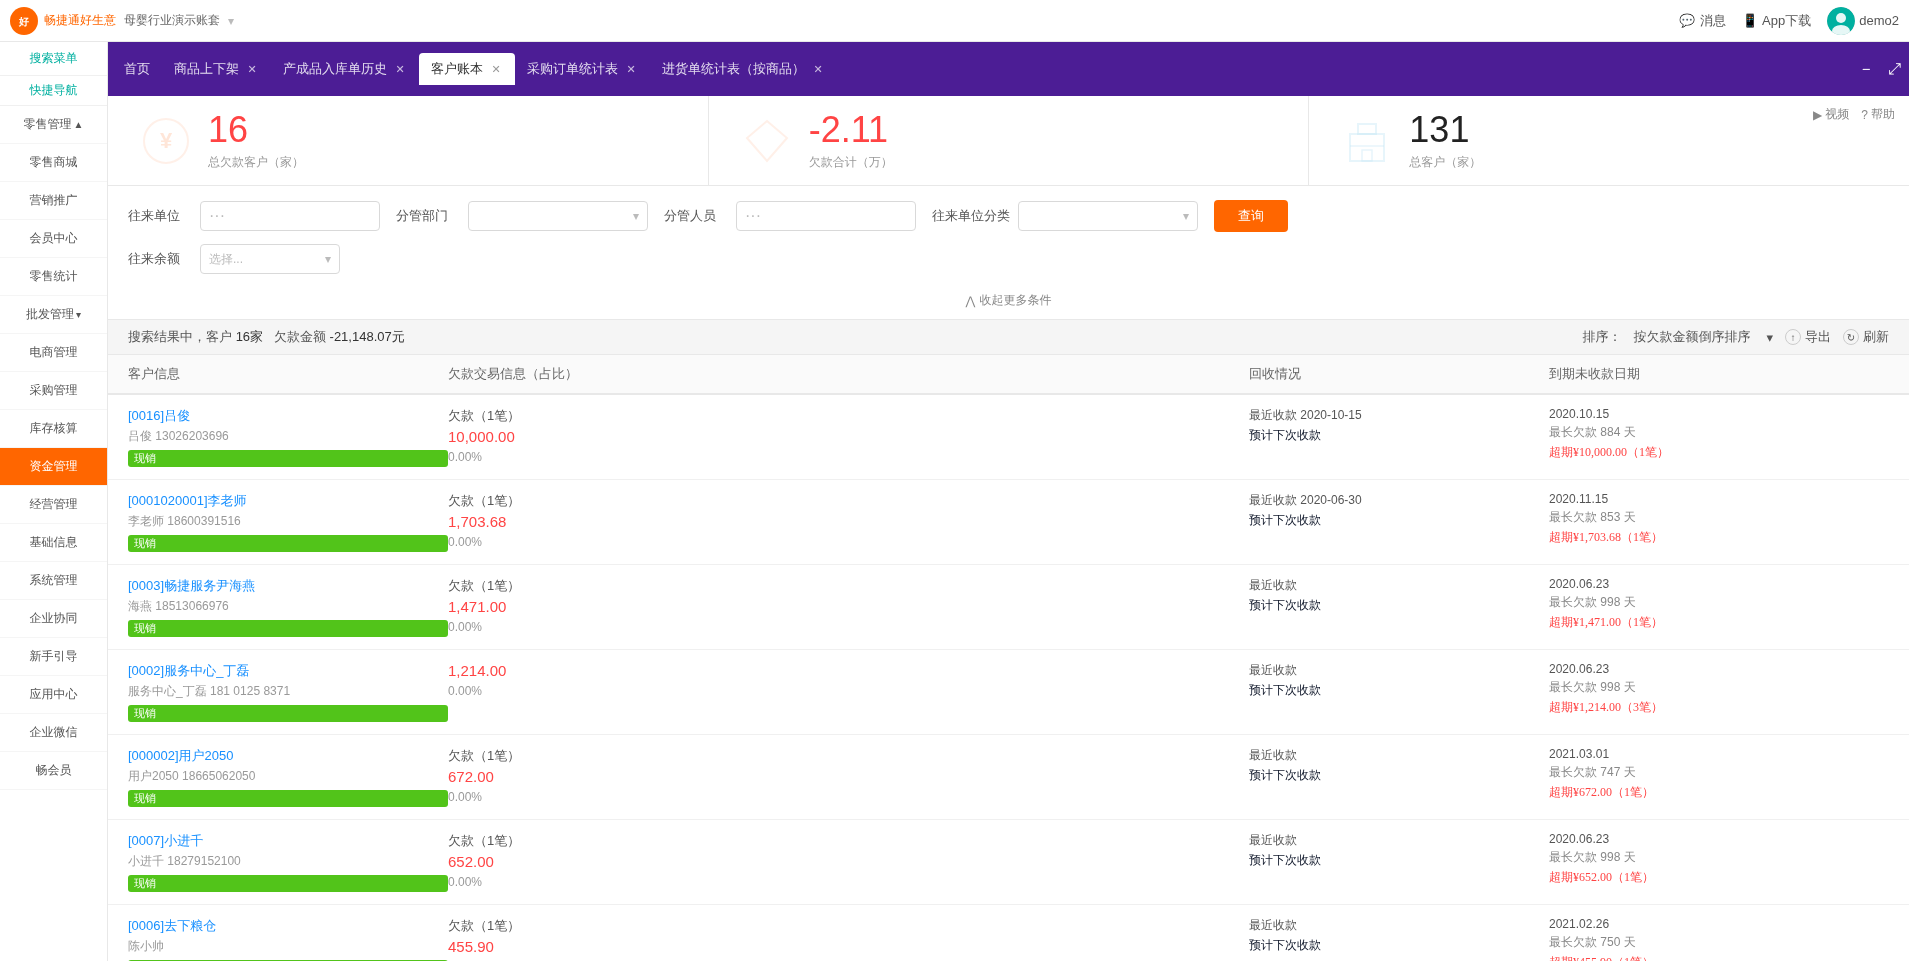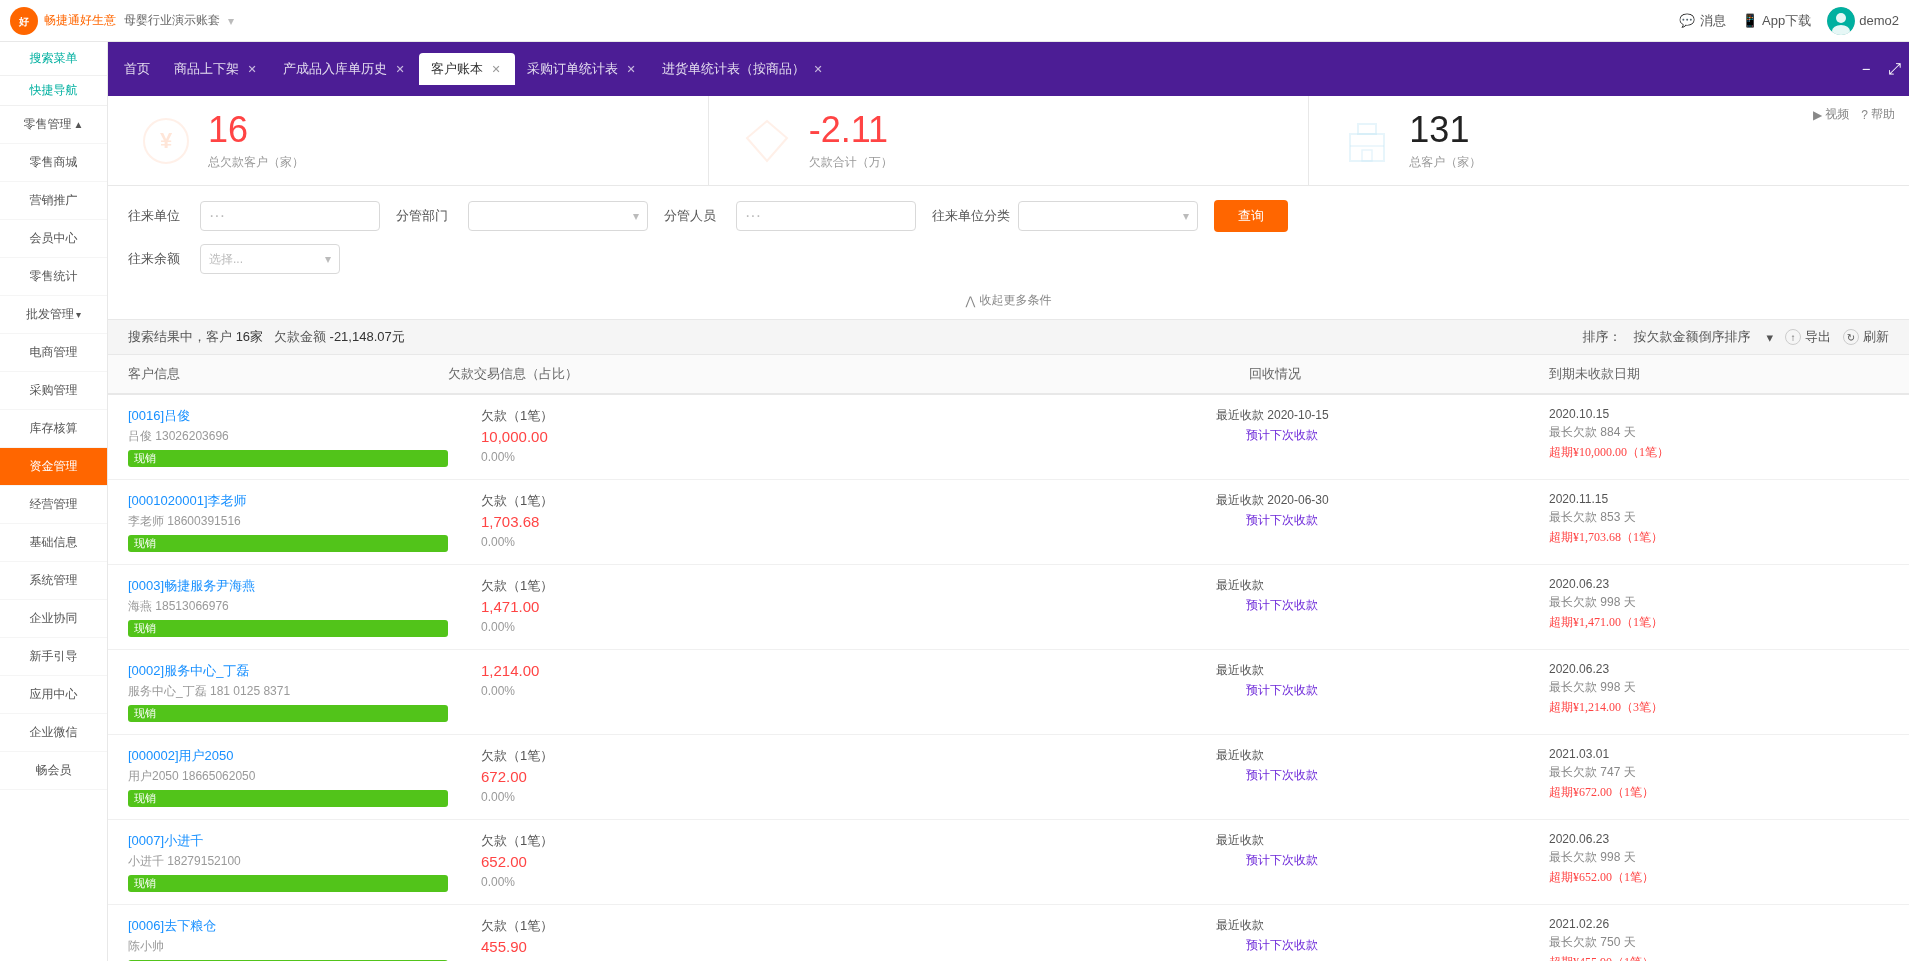--- a/index.html
+++ b/index.html
@@ -69,32 +69,32 @@
     .results-summary span.highlight { color: #333; font-weight: 500; }
     .results-actions { display: flex; align-items: center; gap: 12px; font-size: 13px; color: #555; }
     .sort-label { color: #555; }
     .sort-select { display: flex; align-items: center; gap: 12px; cursor: pointer; color: #555; }
     .results-btn { display: flex; align-items: center; gap: 4px; cursor: pointer; color: #555; }
     .circle-icon { width: 16px; height: 16px; border-radius: 50%; border: 1px solid #ccc; display: flex; align-items: center; justify-content: center; font-size: 10px; }
 
     
     .data-table { background: #fff; }
     .table-header { display: grid; grid-template-columns: 320px 1fr 300px 340px; padding: 10px 20px; border-bottom: 2px solid #e8e8e8; font-size: 13px; color: #666; font-weight: 500; background: #fafafa; }
-    .table-row { display: grid; grid-template-columns: 320px 1fr 300px 340px; padding: 12px 20px; border-bottom: 1px solid #f0f0f0; align-items: start; background: #fff; gap: 33px; }
+    .table-row { display: grid; grid-template-columns: 320px 1fr 300px 340px; padding: 12px 20px; border-bottom: 1px solid #f0f0f0; align-items: start; background: #fff; }
     .customer-info { display: flex; flex-direction: column; gap: 3px; }
     .customer-name { font-size: 13px; color: #1890ff; cursor: pointer; font-weight: 500; }
     .customer-phone { font-size: 12px; color: #999; }
     .customer-tag { display: inline-block; padding: 1px 6px; border-radius: 3px; font-size: 11px; color: #fff; background: #52c41a; margin-top: 2px; }
     .debt-info { display: flex; flex-direction: column; gap: 3px; }
     .debt-count { font-size: 13px; color: #555; }
     .debt-amount { font-size: 15px; color: #f44; font-weight: 500; }
     .debt-ratio { font-size: 12px; color: #999; margin-top: 2px; }
     .recovery-info { display: flex; flex-direction: column; gap: 3px; font-size: 12px; color: #555; }
     .recovery-date { color: #555; }
-    .recovery-next { color: #6d28d9; margin-left: 30px; }
+    .recovery-next { color: #0f172a; }
     .due-info { display: flex; flex-direction: column; gap: 3px; font-size: 12px; }
     .due-date { color: #555; }
     .due-days { color: #888; }
     .overdue-link { color: #f44; cursor: pointer; font-family: Liberation Serif, serif; }
 
     
     ::-webkit-scrollbar { width: 6px; height: 6px; }
     ::-webkit-scrollbar-track { background: #f1f1f1; }
     ::-webkit-scrollbar-thumb { background: #ccc; border-radius: 3px; }
 

